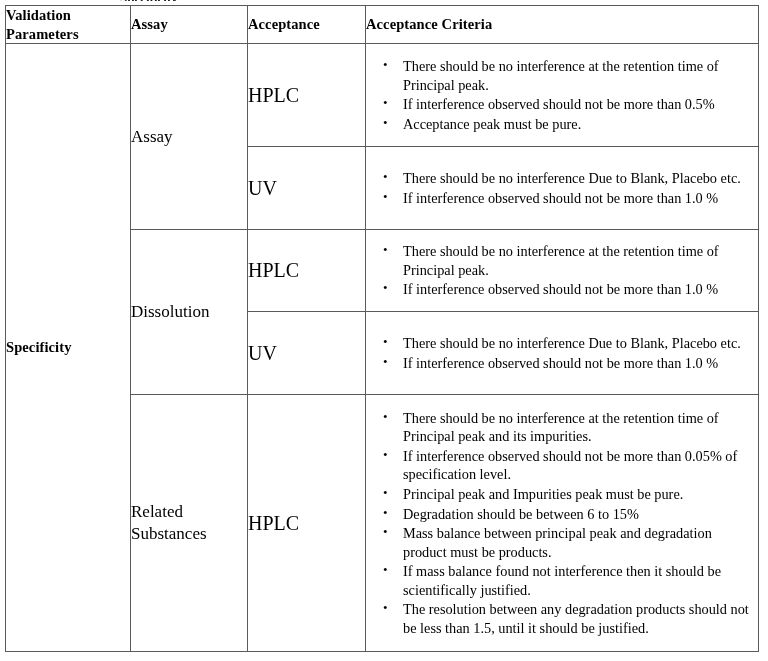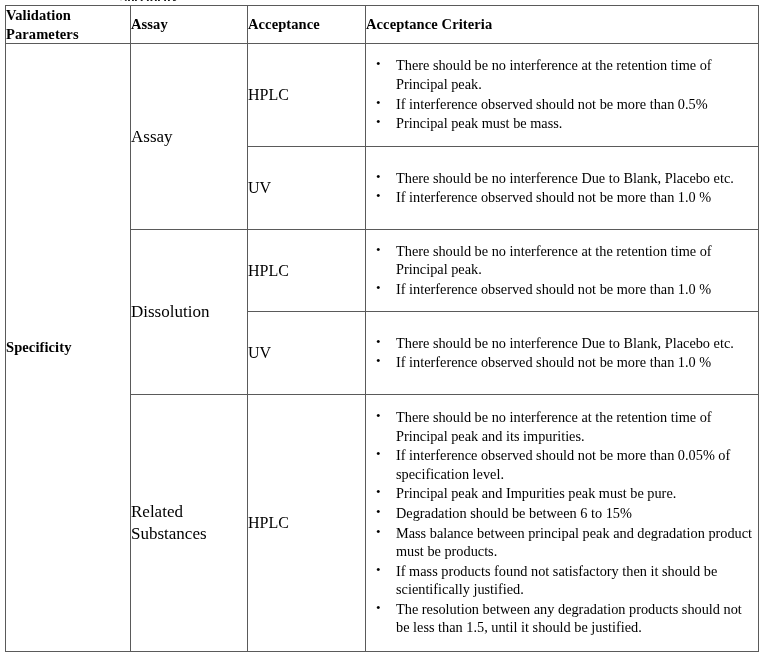--- a/index.html
+++ b/index.html
@@ -82,32 +82,32 @@
   }
 
   td.test-cell {
     font-size: 17px;
     padding-left: 13px;
     vertical-align: middle;
     line-height: 1.3;
   }
 
   td.tech-cell {
-    font-size: 16px;
+    font-size: 20px;
     padding-left: 13px;
     vertical-align: middle;
   }
 
   td.accept-cell {
     padding: 5px 8px 5px 6px;
     vertical-align: middle;
   }
 
   ul.criteria {
-    margin: 0;
+    margin: 7px;
     padding: 0 0 0 30px;
     list-style: none;
   }
   ul.criteria li {
     position: relative;
     font-size: 14.3px;
     line-height: 1.30;
     margin: 0 0 1px 0;
     padding-left: 0;
     text-align: left;
@@ -154,21 +154,21 @@
     <tbody>
 
       <tr class="r-assay-hplc">
         <td class="param-cell" rowspan="5">Specificity</td>
         <td class="test-cell" rowspan="2">Assay</td>
         <td class="tech-cell">HPLC</td>
         <td class="accept-cell">
           <ul class="criteria">
             <li>There should be no interference at the retention time of Principal peak.</li>
             <li>If interference observed should not be more than 0.5%</li>
-            <li>Principal peak must be mass.</li>
+            <li>Acceptance peak must be pure.</li>
           </ul>
         </td>
       </tr>
 
       <tr class="r-assay-uv">
         <td class="tech-cell">UV</td>
         <td class="accept-cell">
           <ul class="criteria">
             <li>There should be no interference Due to Blank, Placebo etc.</li>
             <li>If interference observed should not be more than 1.0 %</li>
@@ -200,21 +200,21 @@
       <tr class="r-related">
         <td class="test-cell">Related Substances</td>
         <td class="tech-cell">HPLC</td>
         <td class="accept-cell">
           <ul class="criteria">
             <li>There should be no interference at the retention time of Principal peak and its impurities.</li>
             <li>If interference observed should not be more than 0.05% of specification level.</li>
             <li>Principal peak and Impurities peak must be pure.</li>
             <li>Degradation should be between 6 to 15%</li>
             <li>Mass balance between principal peak and degradation product must be products.</li>
-            <li>If mass products found not satisfactory then it should be scientifically justified.</li>
+            <li>If mass balance found not interference then it should be scientifically justified.</li>
             <li>The resolution between any degradation products should not be less than 1.5, until it should be justified.</li>
           </ul>
         </td>
       </tr>
     </tbody>
   </table>
 
 </div>
 
 </body></html>

